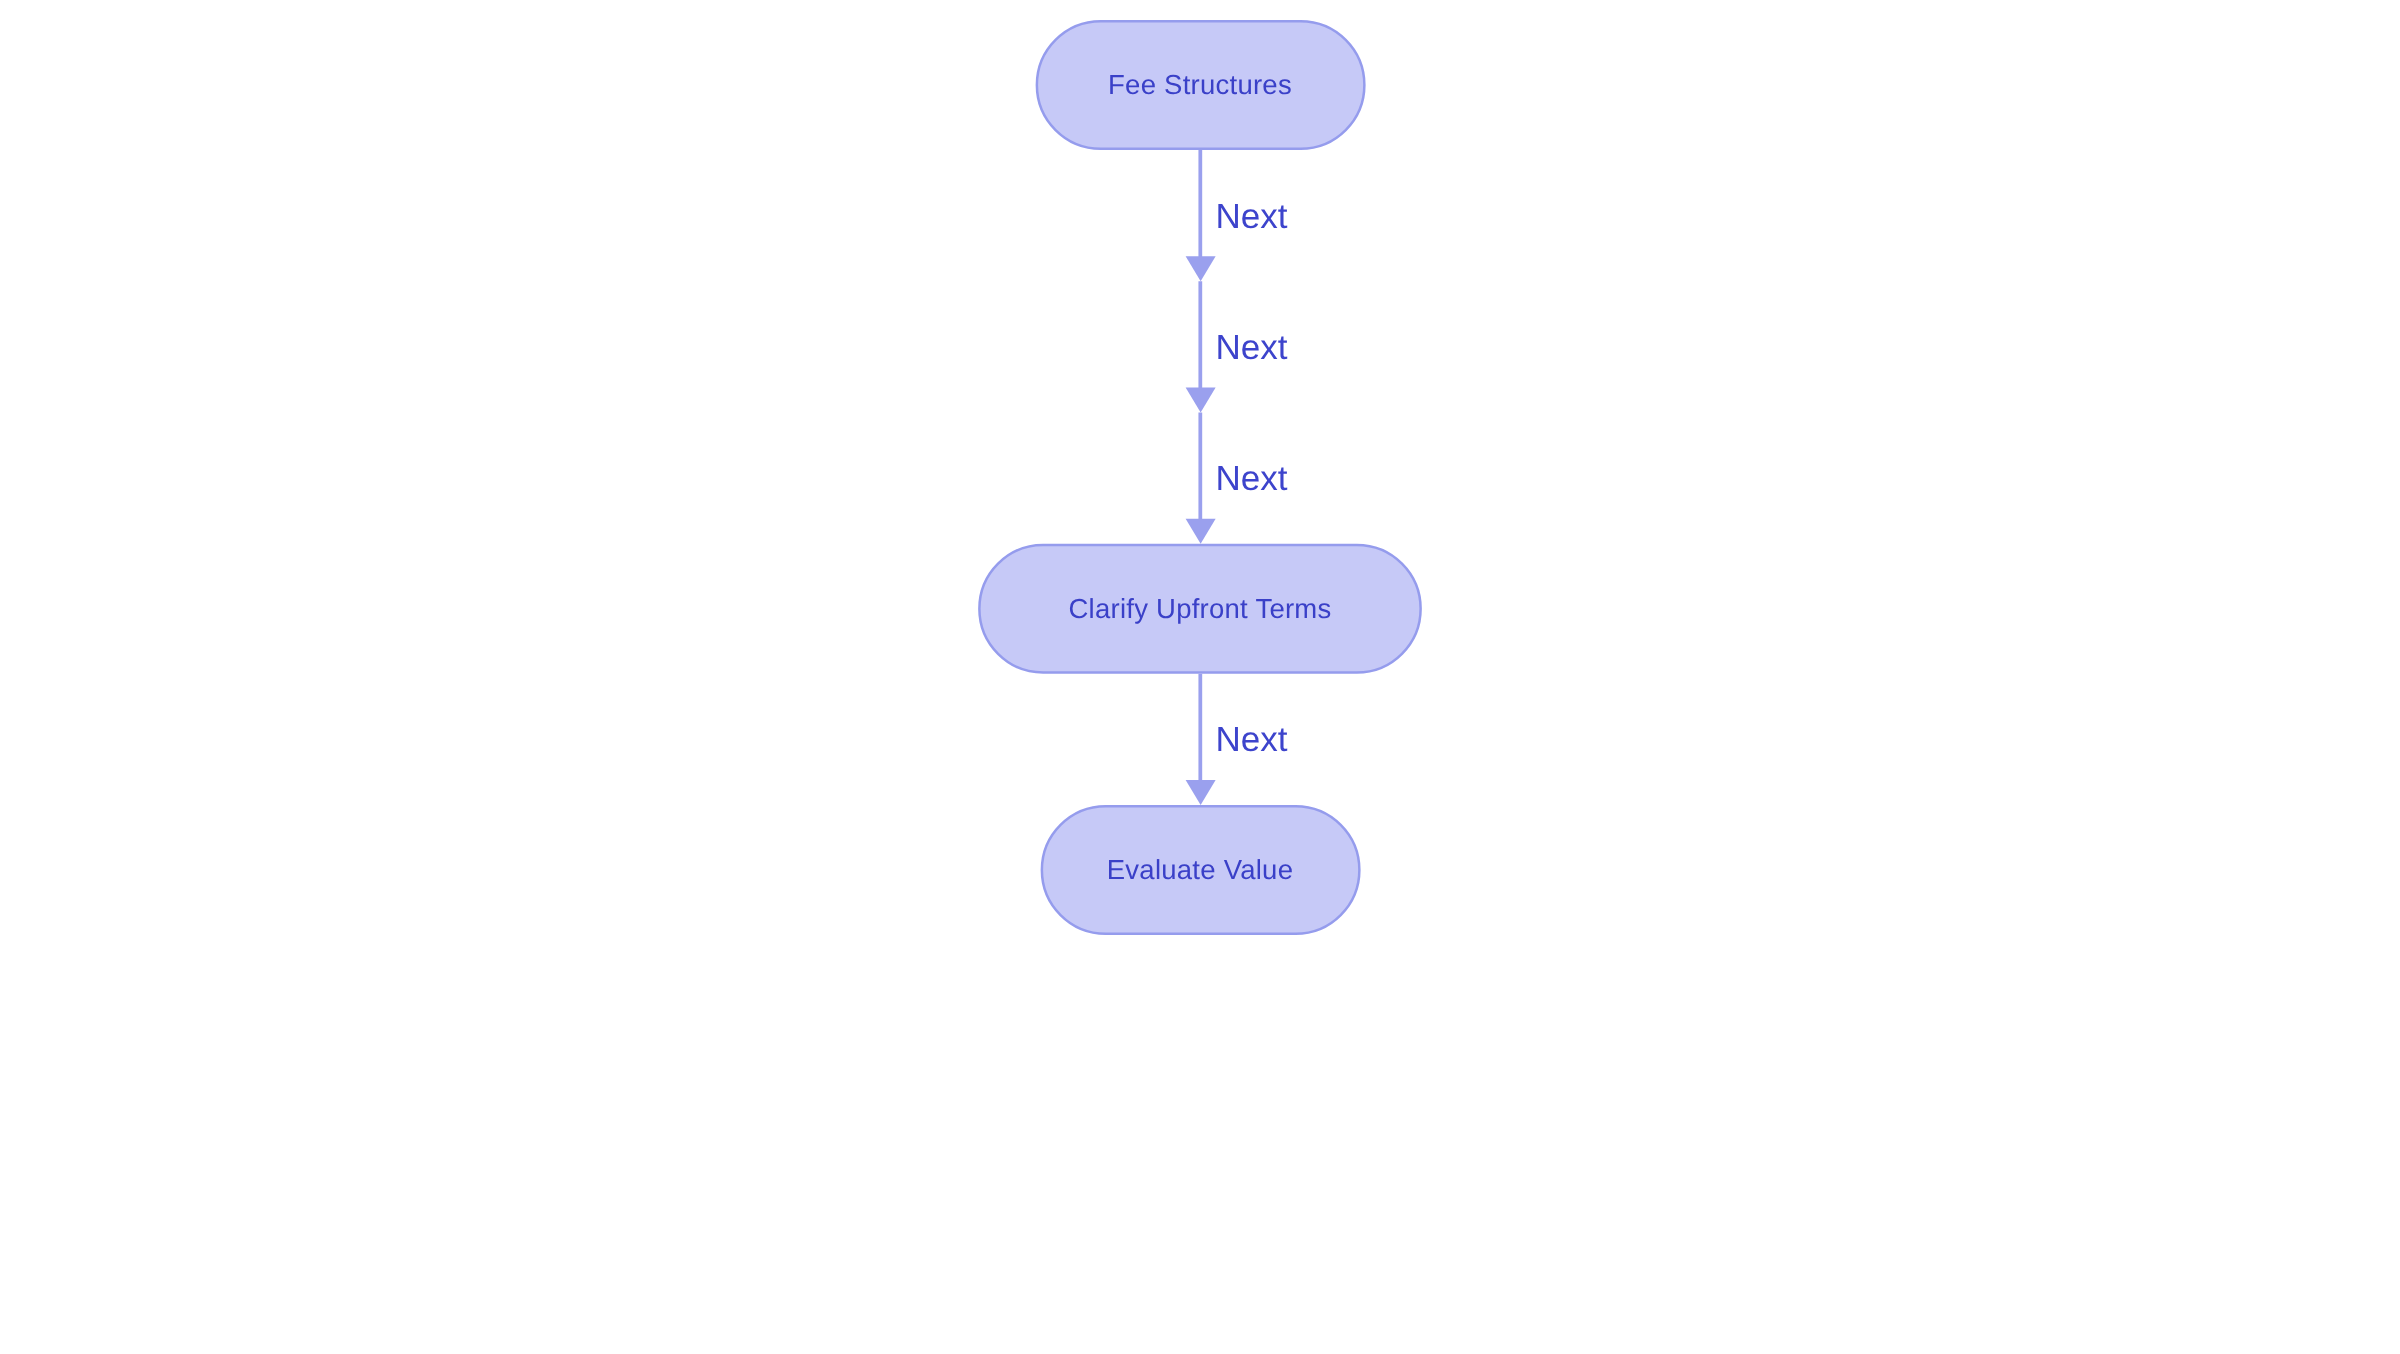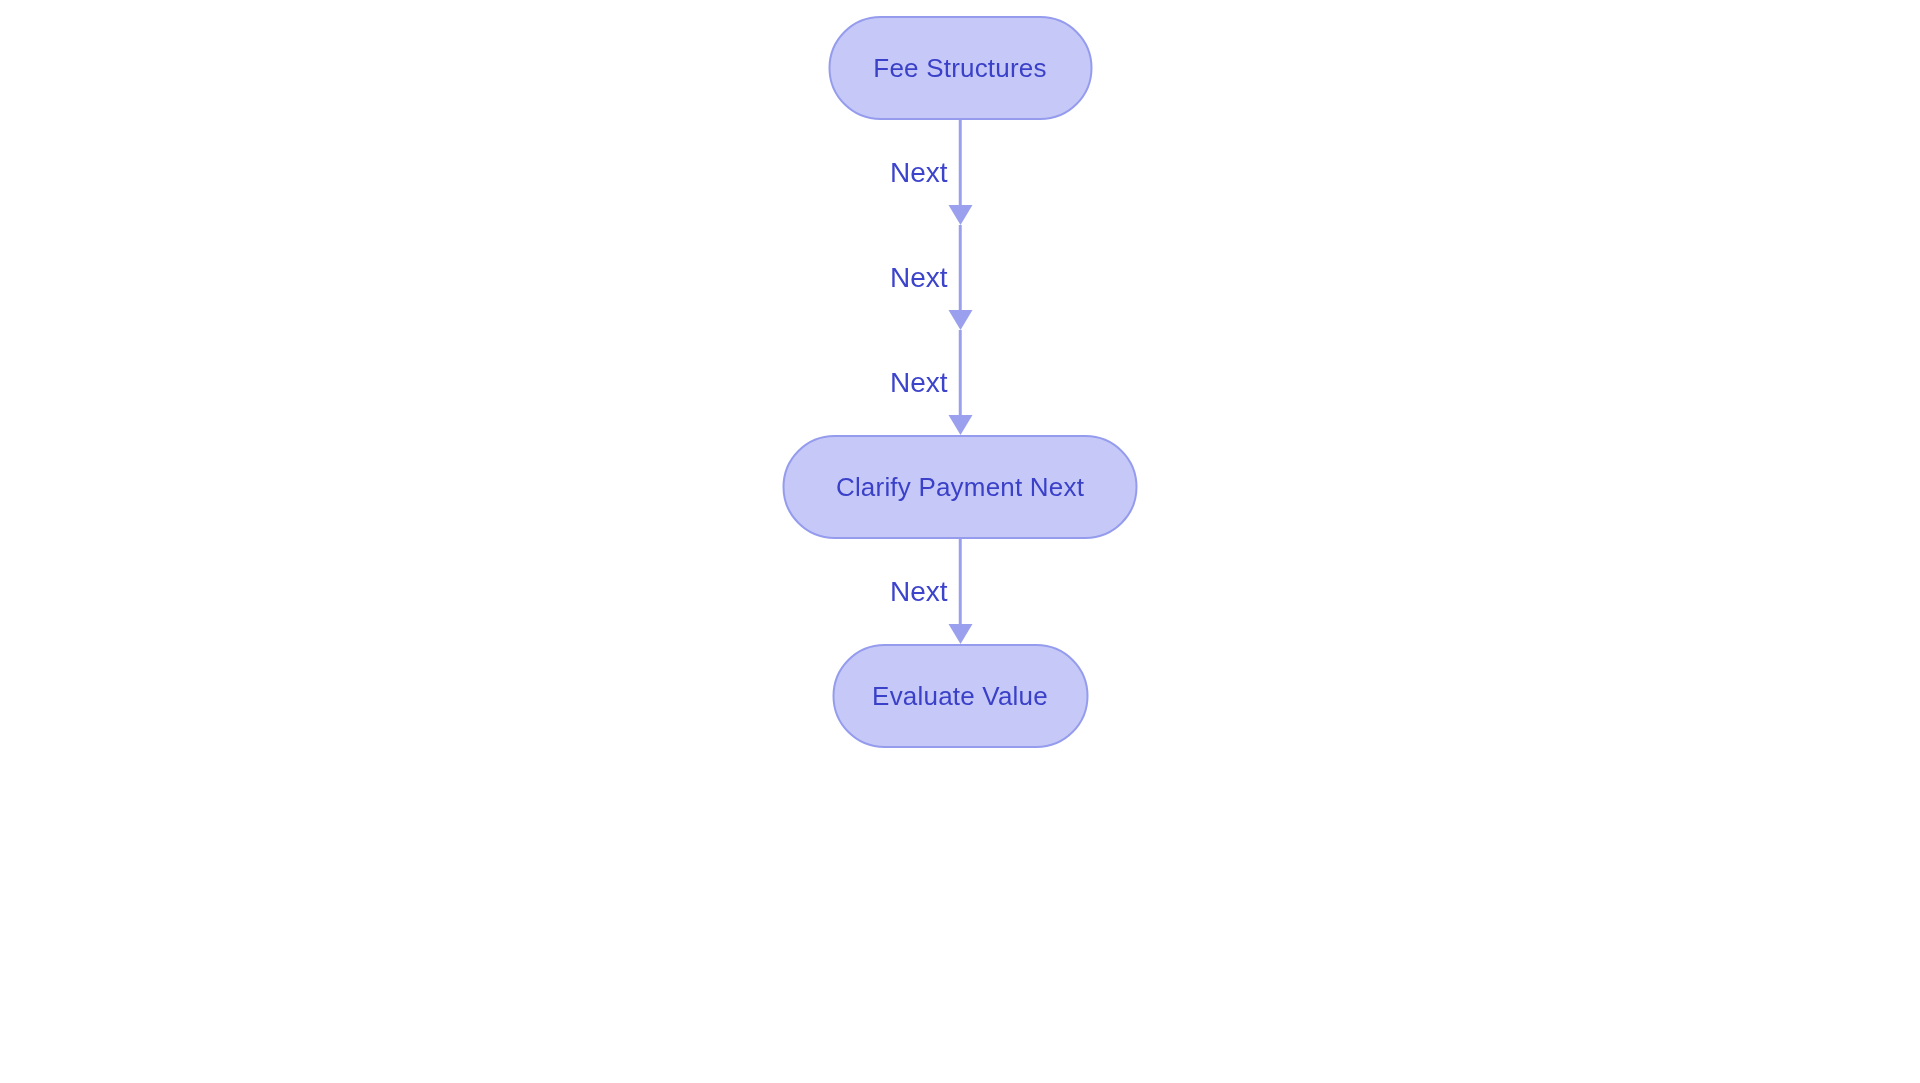--- a/index.html
+++ b/index.html
@@ -24,40 +24,40 @@
     flex-direction: column;
     align-items: center;
   }
   .node {
     box-sizing: border-box;
     height: 104px;
     border-radius: 52px;
     background: var(--node-fill, #c6c9f7);
     border: 2px solid var(--node-border, #959ced);
     color: var(--node-text, #3a40c8);
-    font-size: 26px;
+    font-size: 22px;
     letter-spacing: 0.2px;
     display: flex;
     align-items: center;
     justify-content: center;
     padding: 0 34px;
     white-space: nowrap;
   }
   .w1 { min-width: 264px; }
   .w2 { min-width: 307px; }
   .w3 { min-width: 353px; }
   .w4 { min-width: 355px; }
   .w5 { min-width: 256px; text-align: right; }
   .connector {
     position: relative;
     height: 105px;
     width: 160px;
     display: flex;
     align-items: center;
-    justify-content: flex-start;
+    justify-content: flex-end;
   }
   .connector .line {
     position: absolute;
     left: 50%;
     top: 0;
     bottom: 16px;
     width: 3.5px;
     transform: translateX(-50%);
     background: var(--arrow, #9aa0ee);
   }
@@ -106,21 +106,21 @@
     </div>
 
 
     <div class="connector">
       <div class="line"></div>
       <span class="edge-label">Next</span>
       <div class="arrowhead"></div>
     </div>
 
     <div class="node w4">
-      <span>Clarify Payment Next</span>
+      <span>Clarify Upfront Terms</span>
     </div>
 
     <div class="connector">
       <div class="line"></div>
       <span class="edge-label">Next</span>
       <div class="arrowhead"></div>
     </div>
 
     <div class="node w5">
       <span>Evaluate Value</span>

